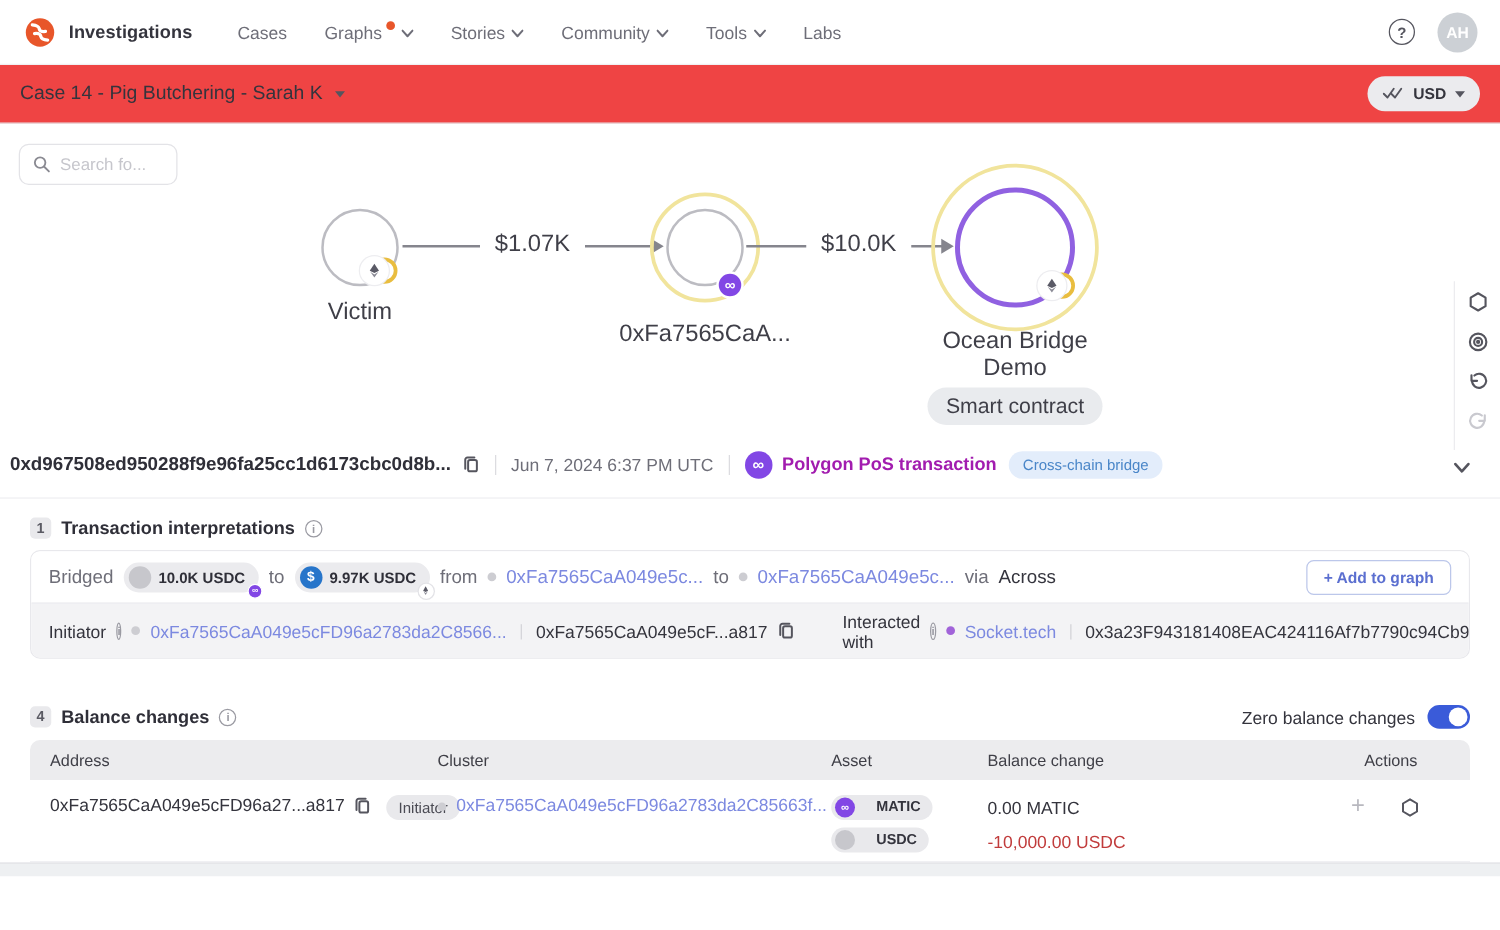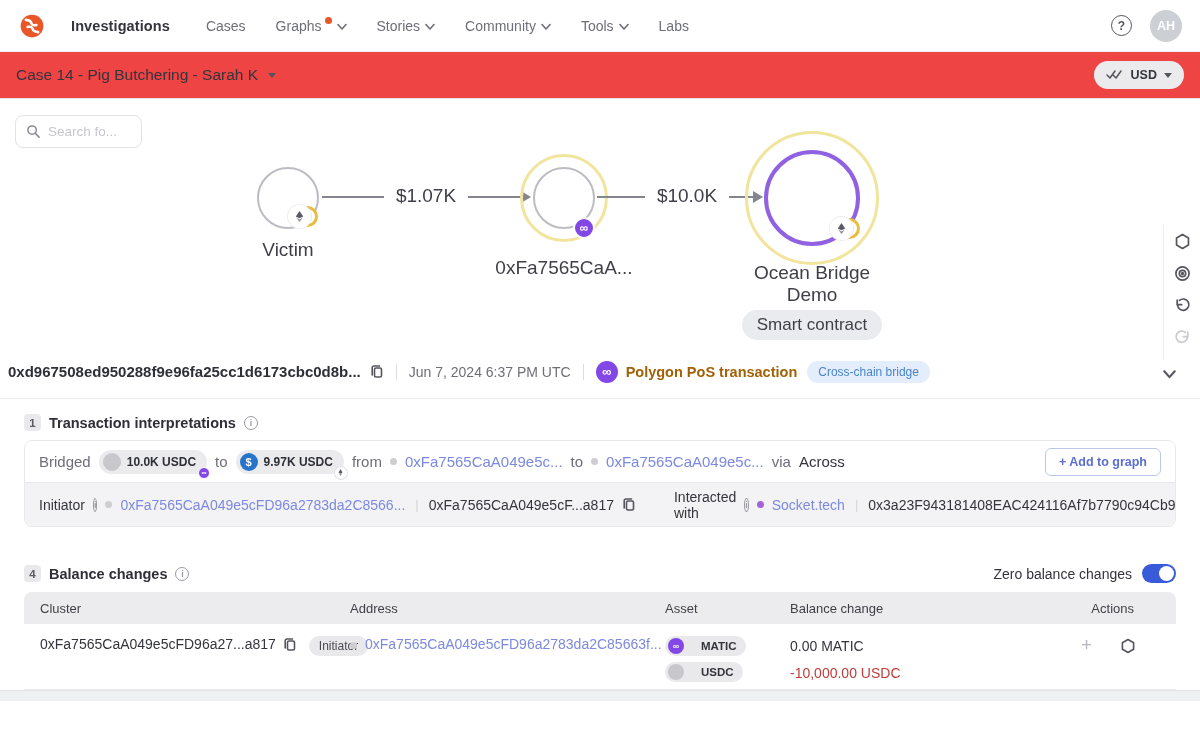--- a/index.html
+++ b/index.html
@@ -2,21 +2,21 @@
 <html><head>
 <meta charset="utf-8">
 <style>
   * { margin:0; padding:0; box-sizing:border-box; }
   html,body { background:#ffffff; }
   body { font-family:"Liberation Sans","DejaVu Sans",sans-serif; color:#34343d; }
   .screen { position:relative; width:1200px; height:744px; background:#fff; overflow:hidden; }
 
   
   .topnav { display:flex; align-items:center; height:52px; padding:0 18px; background:#fff; border-bottom:1px solid #f0f0f2; }
-  .brand { display:flex; align-items:center; gap:25px; margin-right:36px; }
+  .brand { display:flex; align-items:center; gap:9px; margin-right:36px; }
   .brand-name { font-size:14.5px; font-weight:bold; color:#34343d; letter-spacing:.1px; }
   .nav-items { display:flex; align-items:center; gap:30px; }
   .nav-item { display:flex; align-items:flex-start; gap:5px; color:#6e6e78; font-size:14px; cursor:pointer; }
   .nav-item .lbl { line-height:20px; }
   .chev { width:10px; height:10px; margin-top:6px; }
   .chev polyline { fill:none; stroke:#6e6e78; stroke-width:1.6; stroke-linecap:round; stroke-linejoin:round; }
   .notif-dot { width:7px; height:7px; background:#e8562a; border-radius:50%; margin:1px 0 0 -2px; }
   .nav-right { margin-left:auto; display:flex; align-items:center; gap:18px; }
   .help-icon { width:21px; height:21px; border:1.6px solid #55555e; border-radius:50%; display:flex; align-items:center; justify-content:center; font-size:12px; font-weight:bold; color:#55555e; }
   .avatar { width:32px; height:32px; border-radius:50%; background:#ccd0d5; color:#fff; font-size:12.5px; font-weight:bold; display:flex; align-items:center; justify-content:center; }
@@ -58,21 +58,21 @@
   .explorer-title { font-size:14px; font-weight:bold; color:#2f2f38; }
   .explorer-icons { margin-left:auto; display:flex; align-items:center; gap:22px; padding-right:8px; }
   .hdr-ic { width:15px; height:15px; cursor:pointer; }
 
   .hash-row { display:flex; align-items:center; height:39px; padding:0 10px 15px 8px; background:#fff; border-bottom:1px solid #ececef; }
   .tx-hash { font-size:15px; font-weight:bold; color:#2f2f38; }
   .copy-ic { width:14px; height:15px; cursor:pointer; flex:none; }
   .vsep { width:1px; height:16px; background:#dcdce0; margin:0 12px; }
   .tx-date { font-size:14px; color:#6e6e78; }
   .net-circle { width:22px; height:22px; border-radius:50%; background:#8247e5; color:#fff; display:flex; align-items:center; justify-content:center; font-size:13px; font-weight:bold; }
-  .net-name { font-size:14.5px; font-weight:bold; color:#a16207; margin-left:8px; }
+  .net-name { font-size:14.5px; font-weight:bold; color:#a21caf; margin-left:8px; }
   .bridge-badge { margin-left:10px; background:#e3edfb; color:#4a86c8; font-size:12px; border-radius:12px; padding:4px 11px; }
 
   .panel-body { padding:15px 24px 0 24px; background:#fff; }
   .section-head { display:flex; align-items:center; gap:8px; }
   .num-badge { min-width:17px; height:17px; background:#e9e9ec; border-radius:4px; font-size:11.5px; font-weight:bold; color:#5b5b64; display:flex; align-items:center; justify-content:center; padding:0 3px; }
   .section-title { font-size:14.5px; font-weight:bold; color:#2f2f38; }
   .info-ic { width:14px; height:14px; border:1.2px solid #9a9aa2; border-radius:50%; color:#9a9aa2; font-size:9px; display:flex; align-items:center; justify-content:center; font-weight:bold; }
 
   .interp-card { margin-top:9px; border:1px solid #e8e8ec; border-radius:8px; overflow:hidden; }
   .interp-row1 { display:flex; align-items:center; gap:8px; height:42px; padding:0 14px; background:#fff; border-bottom:1px solid #e8e8ec; font-size:15px; color:#6e6e78; }
@@ -351,22 +351,22 @@
       <div class="toggle-wrap">
         <span class="toggle-label">Zero balance changes</span>
         <span class="toggle">
             <span class="knob"></span>
           </span>
       </div>
     </div>
 
     <div class="bc-table">
       <div class="bc-grid bc-header">
+        <div>Address</div>
         <div>Cluster</div>
-        <div>Address</div>
         <div>Asset</div>
         <div>Balance change</div>
         <div class="col-actions">Actions</div>
       </div>
       <div class="bc-grid bc-row">
         <div class="cell-address">
           <span class="dark-addr">0xFa7565CaA049e5cFD96a27...a817</span>
           <svg class="copy-ic stroke-ic" viewBox="0 0 14 15" style="margin-top:1px;">
             <rect x="4.5" y="4" width="7" height="9" rx="1.5"></rect>
               <path d="M9.5 2 H4 a1.8 1.8 0 0 0 -1.8 1.8 V11"></path>

